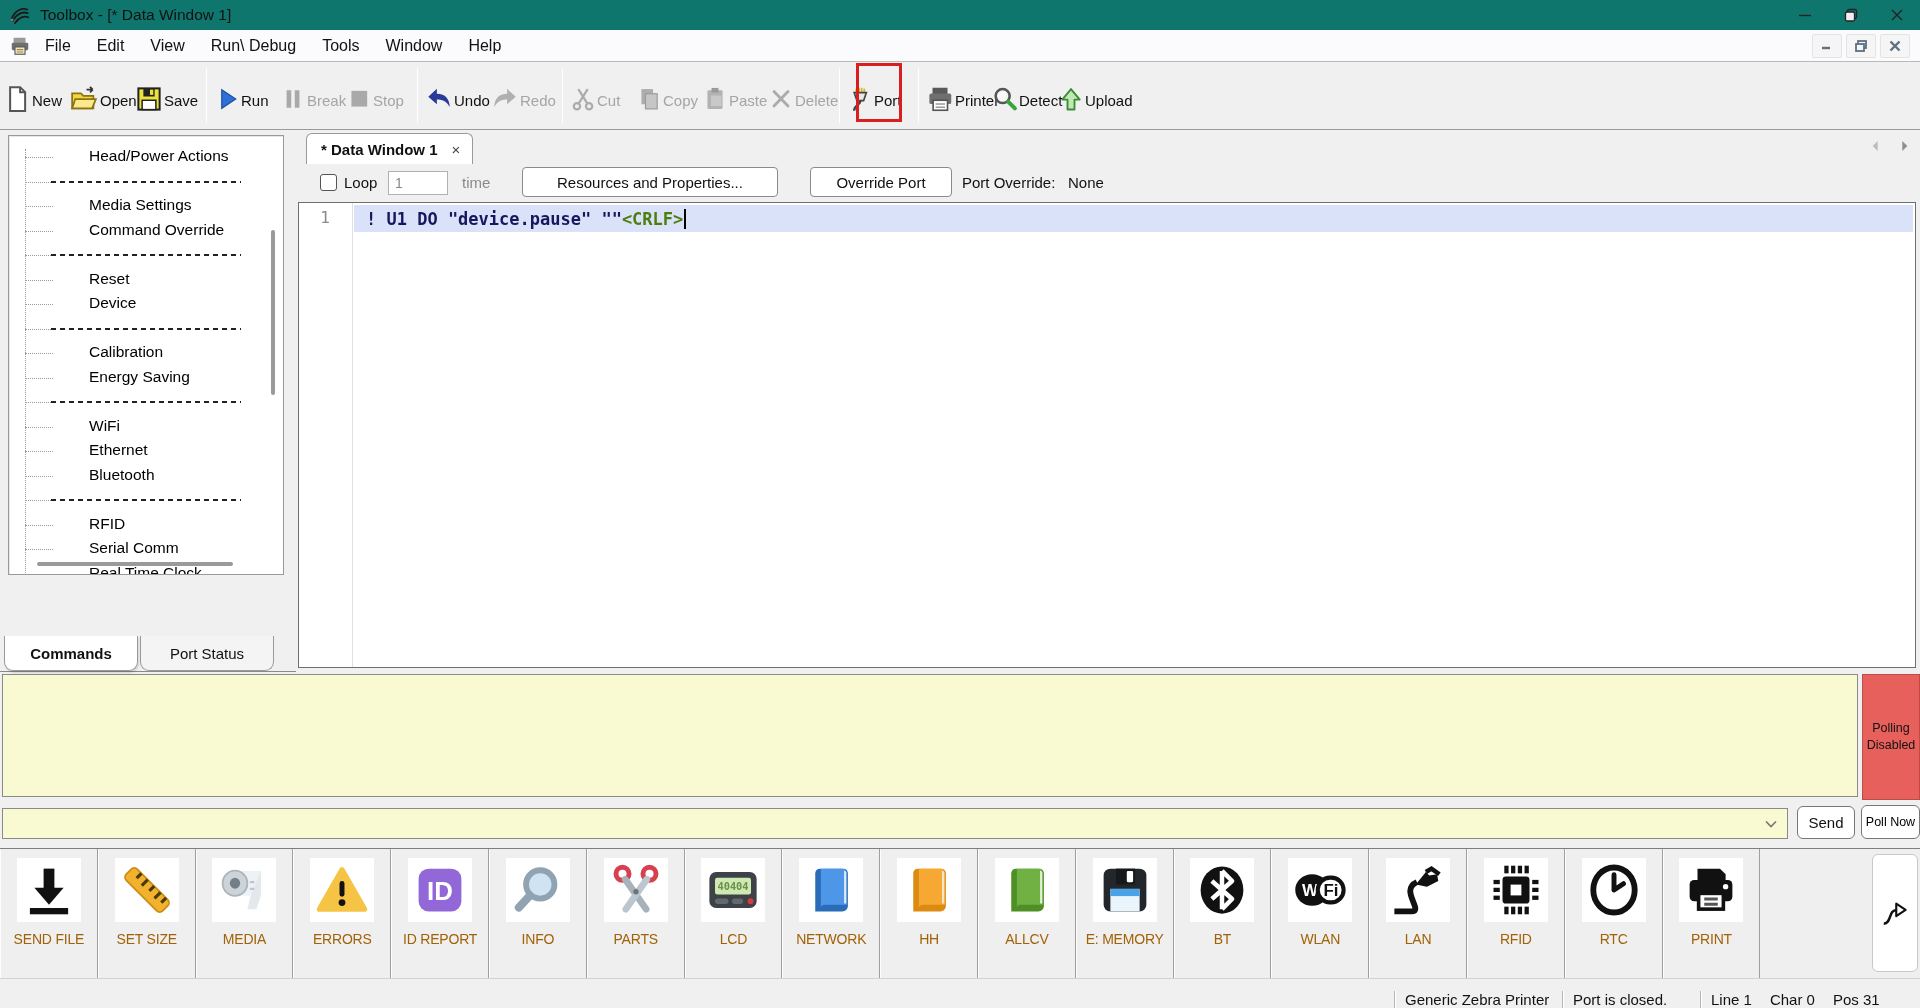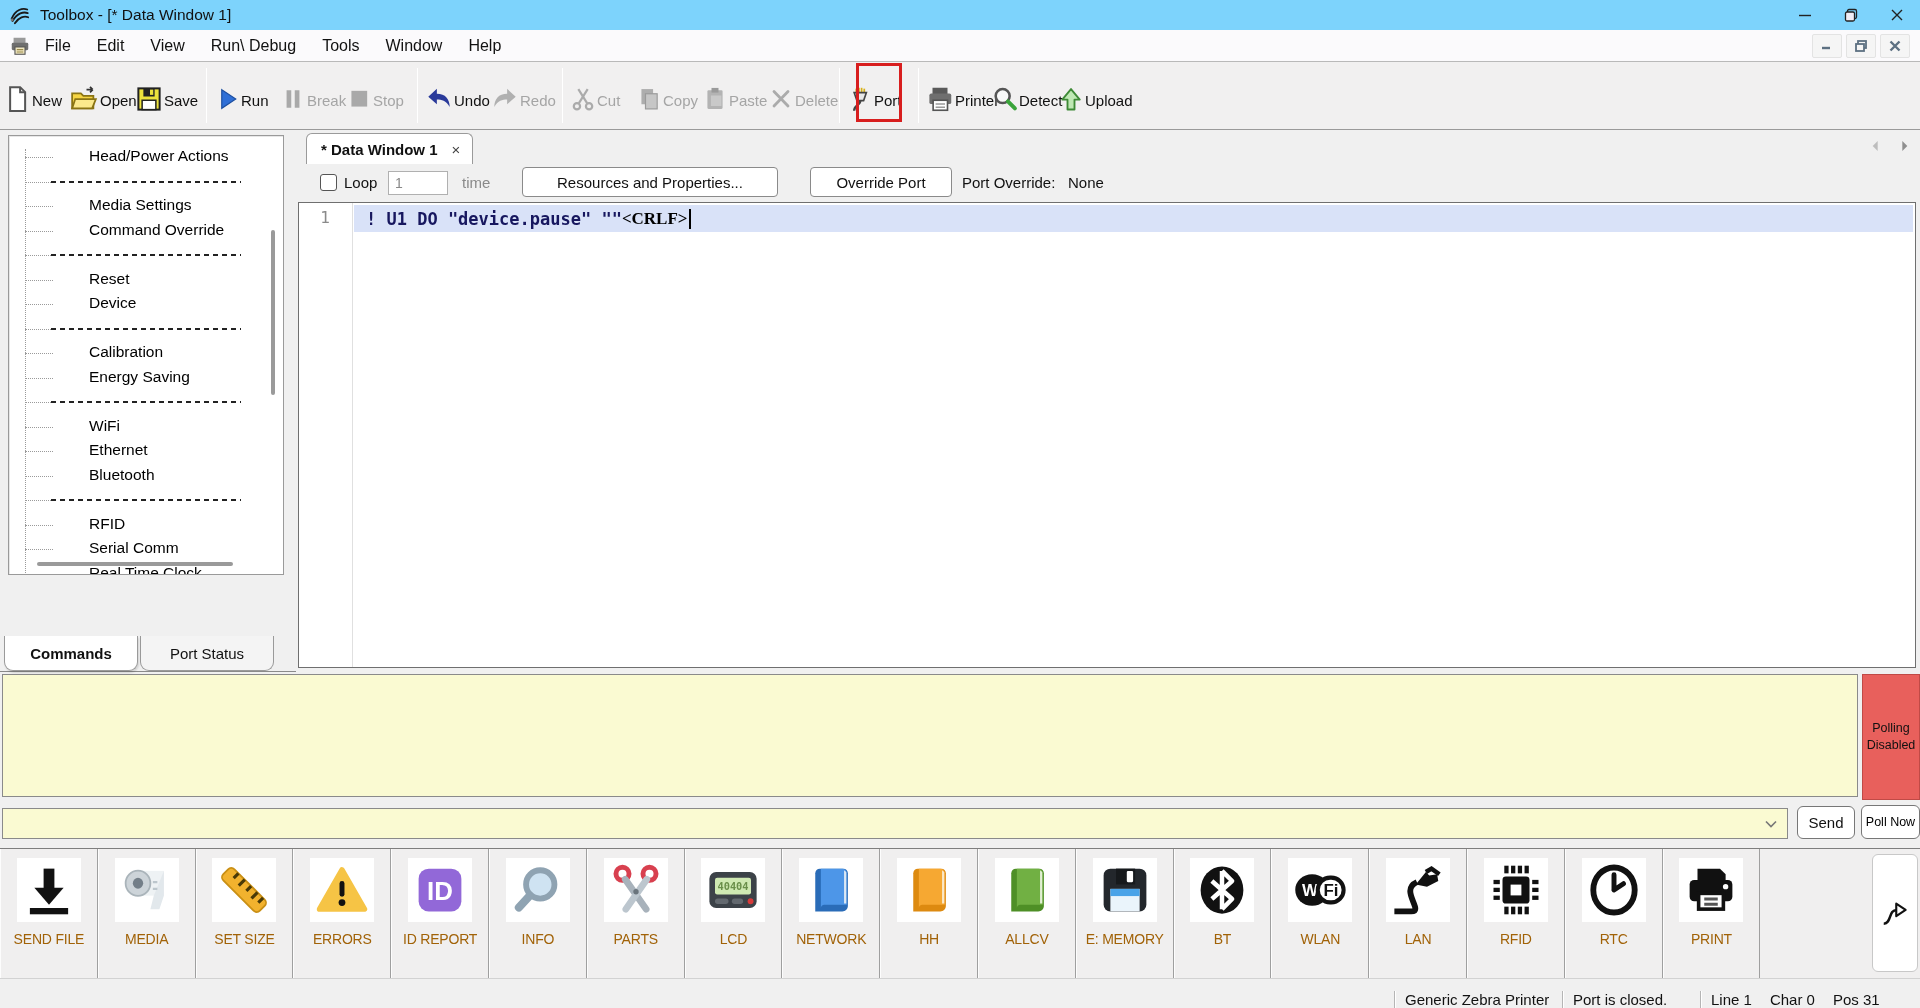--- a/index.html
+++ b/index.html
@@ -1,20 +1,20 @@
 <!DOCTYPE html>
 <html><head>
 <meta charset="utf-8">
 <style>
   * { margin:0; padding:0; box-sizing:border-box; }
   html,body { width:1920px; height:1008px; font-family:"Liberation Sans", sans-serif; color:#111; }
   .screen { position:relative; width:1920px; height:1008px; background:#f0f0f0; overflow:hidden; }
 
   
-  .titlebar { position:absolute; left:0; top:0; width:1920px; height:30px; background:#7dd3fc; display:flex; align-items:center; }
+  .titlebar { position:absolute; left:0; top:0; width:1920px; height:30px; background:#0f766e; display:flex; align-items:center; }
   .titlebar .appicon { margin-left:8px; width:22px; height:22px; }
   .titlebar .title { margin-left:10px; font-size:15.5px; color:#111; }
   .wincontrols { margin-left:auto; display:flex; }
   .wbtn { width:46px; height:30px; display:flex; align-items:center; justify-content:center; }
 
   
   .menubar { position:absolute; left:0; top:30px; width:1920px; height:32px; background:#fbfafc; display:flex; align-items:center; border-bottom:1px solid #b9b9b9; }
   .menubar .appicon2 { margin-left:8px; width:24px; height:22px; }
   .menu-item { padding:4px 13px; font-size:16px; }
   .mdicontrols { margin-left:auto; margin-right:10px; display:flex; gap:4px; }
@@ -61,21 +61,21 @@
   .btn { background:#fff; border:1px solid #8a8a8a; border-radius:4px; font-size:15px; font-family:"Liberation Sans",sans-serif; color:#111; }
   .resbtn { position:absolute; left:218px; top:3px; width:256px; height:30px; }
   .ovrbtn { position:absolute; left:506px; top:3px; width:142px; height:30px; }
   .ovrlbl { position:absolute; left:658px; top:10px; font-size:15px; }
   .ovrval { position:absolute; left:764px; top:10px; font-size:15px; }
   .editor { position:absolute; left:2px; top:72px; width:1618px; height:466px; background:#ffffff; border:1.5px solid #6f6f6f; }
   .gutter { position:absolute; left:0; top:0; width:54px; height:100%; background:#fff; border-right:1px solid #e0e0e0; }
   .lnum { position:absolute; right:22px; top:5px; font-family:"DejaVu Sans Mono",monospace; font-size:16px; color:#8a8a8a; }
   .codeline { position:absolute; left:55px; right:2px; top:2px; height:27px; background:#d9e2f8; display:flex; align-items:center; padding-left:12px; font-family:"DejaVu Sans Mono",monospace; font-size:17px; font-weight:600; }
   .code-main { color:#17175f; white-space:pre; }
-  .code-tag { color:#000000; white-space:pre;font-family:Liberation Serif, serif; }
+  .code-tag { color:#4d7c0f; white-space:pre; }
   .caret { width:2px; height:20px; background:#000; margin-left:1px; }
 
   
   .iosection { position:absolute; left:0; top:672px; width:1920px; height:176px; background:#f0f0f0; }
   .outputbox { position:absolute; left:2px; top:2px; width:1856px; height:123px; background:#fafad2; border:1px solid #8a8a8a; }
   .pollingbox { position:absolute; left:1862px; top:2px; width:58px; height:126px; background:#e8605c; border:1px solid #c04a46; display:flex; flex-direction:column; align-items:center; justify-content:center; font-size:12.5px; color:#111; text-align:center; line-height:1.35; }
   .sendwrap { position:absolute; left:2px; top:136px; width:1786px; height:31px; background:#fafad2; border:1px solid #8a8a8a; }
   .sendinput { position:absolute; left:0; top:0; width:calc(100% - 34px); height:100%; border:none; background:transparent; font-size:15px; padding-left:8px; font-family:"Liberation Sans",sans-serif; }
   .chev { position:absolute; right:6px; top:5px; }
   .sendbtn { position:absolute; left:1797px; top:134px; width:58px; height:33px; border-radius:6px; border:1.4px solid #777; font-size:15px; }
@@ -488,40 +488,40 @@
             <path d="M5.5 11 H18.5 L12 18.5 Z" fill="#111"></path>
             <rect x="3.5" y="20" width="17" height="2.8" fill="#111"></rect>
           </svg>
         </div>
       <div class="blabel">SEND FILE</div>
     </div>
 
     <div class="bcell">
       <div class="bicon">
           <svg width="54" height="54" viewBox="0 0 24 24">
+            <g transform="rotate(45 12 12)">
+              <rect x="0.5" y="8.5" width="23" height="7" rx="2" fill="#f2b22e" stroke="#c98f14" stroke-width="0.8"></rect>
+              <path d="M5 8.5 v3 M9 8.5 v3.8 M13 8.5 v3 M17 8.5 v3.8 M20.5 8.5 v3" stroke="#4a3a08" stroke-width="1.4"></path>
+            </g>
+          </svg>
+        </div>
+      <div class="blabel">SET  SIZE</div>
+    </div>
+
+    <div class="bcell">
+      <div class="bicon">
+          <svg width="54" height="54" viewBox="0 0 24 24">
             <path d="M8 3.5 h11.5 v11 h-11.5 z" fill="#eef2f4"></path>
             <path d="M19.5 3.5 v11 l-2 6 h-4 l1.5 -6 z" fill="#e2e8ec"></path>
             <path d="M11 8.5 h7 M11 11.5 h7" stroke="#bcc6cc" stroke-width="1" stroke-dasharray="2 1.6"></path>
             <ellipse cx="8" cy="9" rx="5.5" ry="5.6" fill="#cdd4d9" stroke="#aab4ba" stroke-width="0.8"></ellipse>
             <ellipse cx="8" cy="9" rx="2.3" ry="2.4" fill="#737e88"></ellipse>
           </svg>
         </div>
       <div class="blabel">MEDIA</div>
-    </div>
-
-    <div class="bcell">
-      <div class="bicon">
-          <svg width="54" height="54" viewBox="0 0 24 24">
-            <g transform="rotate(45 12 12)">
-              <rect x="0.5" y="8.5" width="23" height="7" rx="2" fill="#f2b22e" stroke="#c98f14" stroke-width="0.8"></rect>
-              <path d="M5 8.5 v3 M9 8.5 v3.8 M13 8.5 v3 M17 8.5 v3.8 M20.5 8.5 v3" stroke="#4a3a08" stroke-width="1.4"></path>
-            </g>
-          </svg>
-        </div>
-      <div class="blabel">SET  SIZE</div>
     </div>
 
     <div class="bcell">
       <div class="bicon">
           <svg width="54" height="54" viewBox="0 0 24 24">
             <path d="M12 3 L22 20.5 H2 Z" fill="#f6c445" stroke="#f6c445" stroke-width="2.4" stroke-linejoin="round"></path>
             <rect x="10.9" y="8" width="2.2" height="7" rx="1.1" fill="#111"></rect>
             <circle cx="12" cy="17.6" r="1.5" fill="#111"></circle>
           </svg>
         </div>

